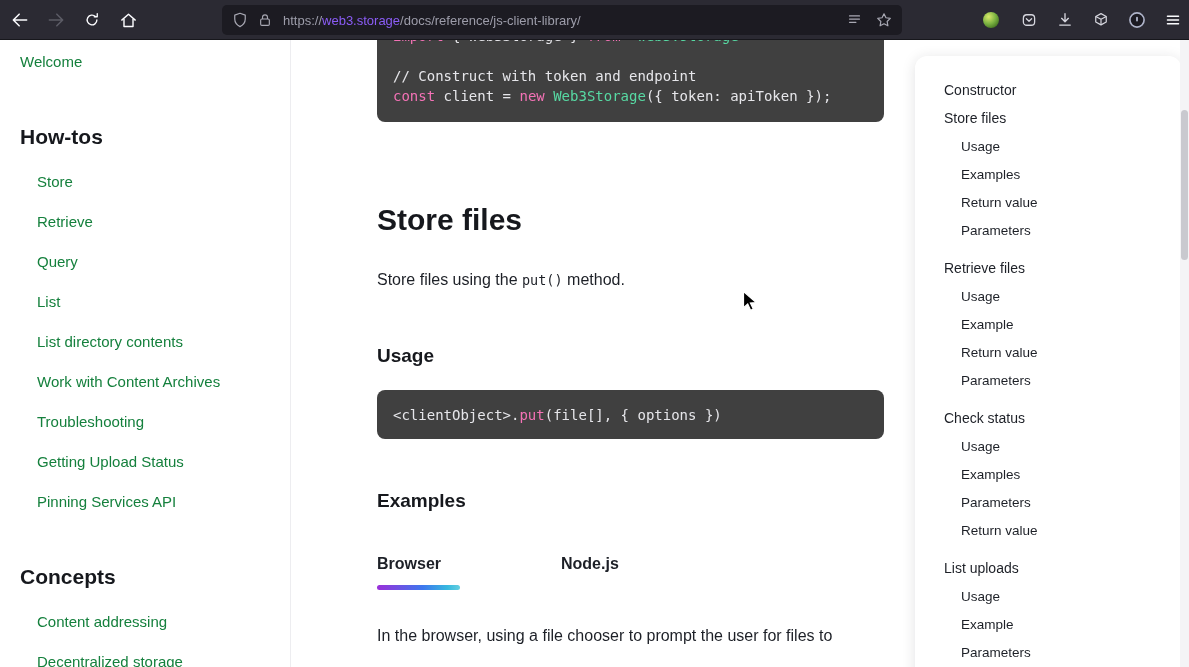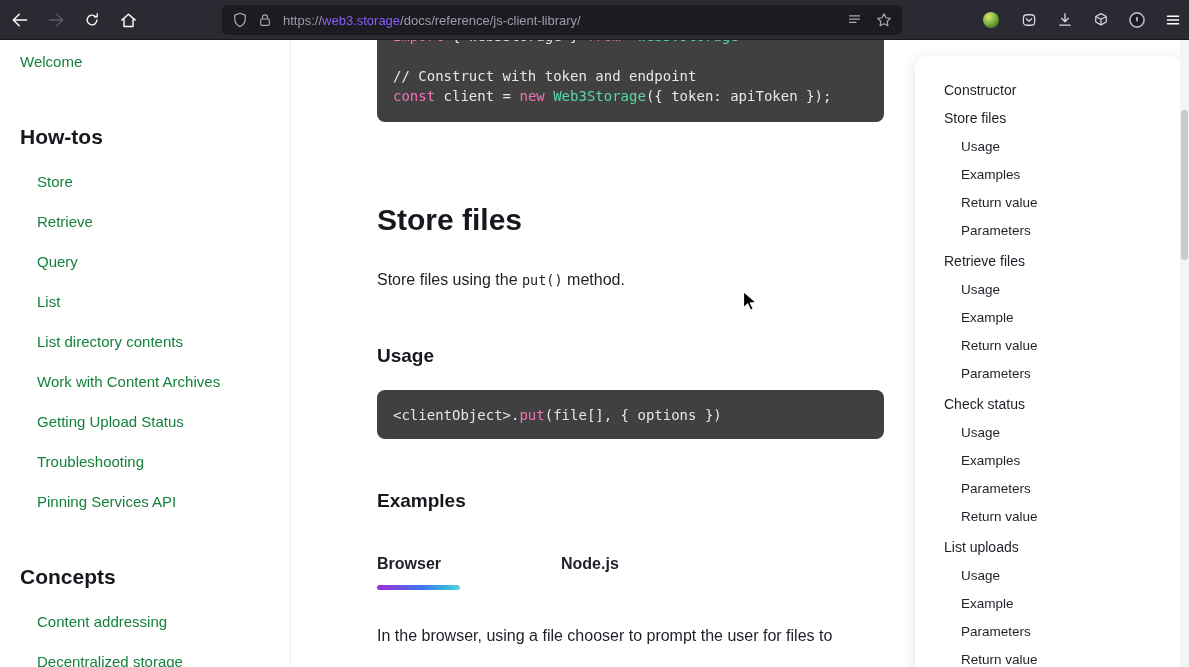--- a/index.html
+++ b/index.html
@@ -45,21 +45,21 @@
   .tabs{position:absolute;left:377px;top:513px;display:flex}
   .tab{display:flex;flex-direction:column;cursor:pointer}
   .tab-label{font-size:16px;font-weight:600;color:#1d2027;height:22px;line-height:22px}
   .tab-bar{margin-top:10px;height:5px;width:83px;border-radius:2.5px;background:linear-gradient(90deg,#9b2fd9 0%,#3d77ee 55%,#37b9df 85%,#66cfe0 100%)}
   .tab-node{margin-left:101px}
 
   
   .toc-card{position:absolute;left:915px;top:16px;width:266px;height:700px;background:#fff;border-radius:12px;box-shadow:0 2px 14px rgba(29,32,39,0.13);padding-top:20px}
   .toc-item{height:28px;display:flex;align-items:center;font-size:14px;color:#1d2027;padding-left:29px;cursor:pointer;white-space:nowrap}
   .toc-sub{padding-left:46px;font-size:13.5px}
-  .toc-gap{margin-top:3px}
+  .toc-gap{margin-top:10px}
 
   
   .scrollbar{position:absolute;right:0;top:0;bottom:0;width:9px;background:#f4f4f6}
   .scroll-thumb{position:absolute;top:70px;left:1px;width:7px;height:150px;border-radius:3.5px;background:#c9c9cf;cursor:pointer}
 
   .cursor{position:absolute;left:742px;top:290px;z-index:99;pointer-events:none}
 </style>
 </head>
 <body>
 
@@ -178,24 +178,24 @@
     <div class="side-item">
         <span>List</span>
       </div>
     <div class="side-item">
         <span>List directory contents</span>
       </div>
     <div class="side-item">
         <span>Work with Content Archives</span>
       </div>
     <div class="side-item">
+        <span>Troubleshooting</span>
+      </div>
+    <div class="side-item">
         <span>Getting Upload Status</span>
-      </div>
-    <div class="side-item">
-        <span>Troubleshooting</span>
       </div>
     <div class="side-item">
         <span>Pinning Services API</span>
       </div>
     <div class="side-head mt20">
         <span>Concepts</span>
       </div>
     <div class="side-item mt4">
         <span>Content addressing</span>
       </div>

